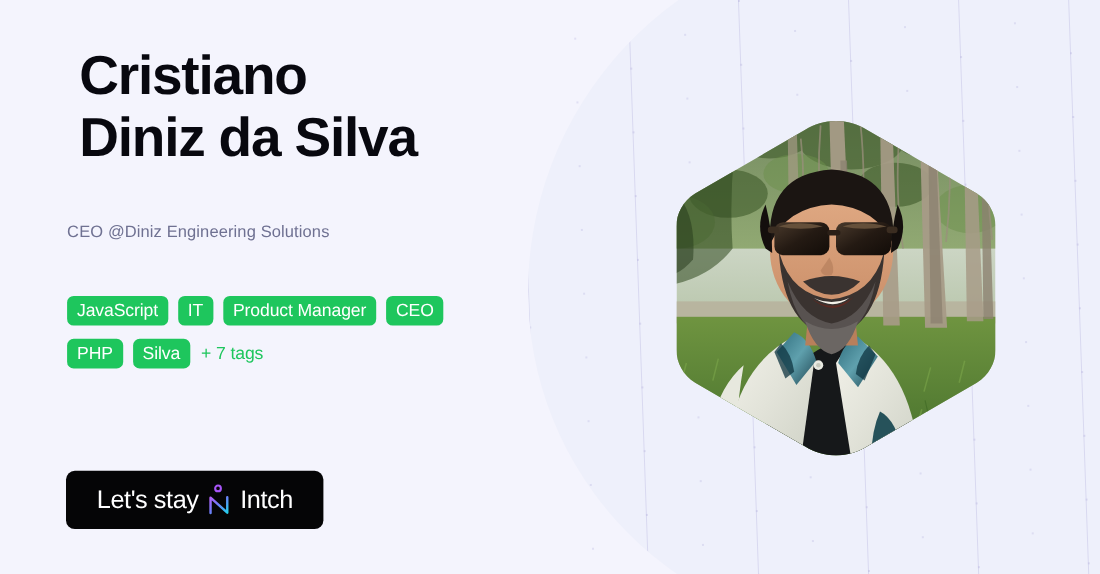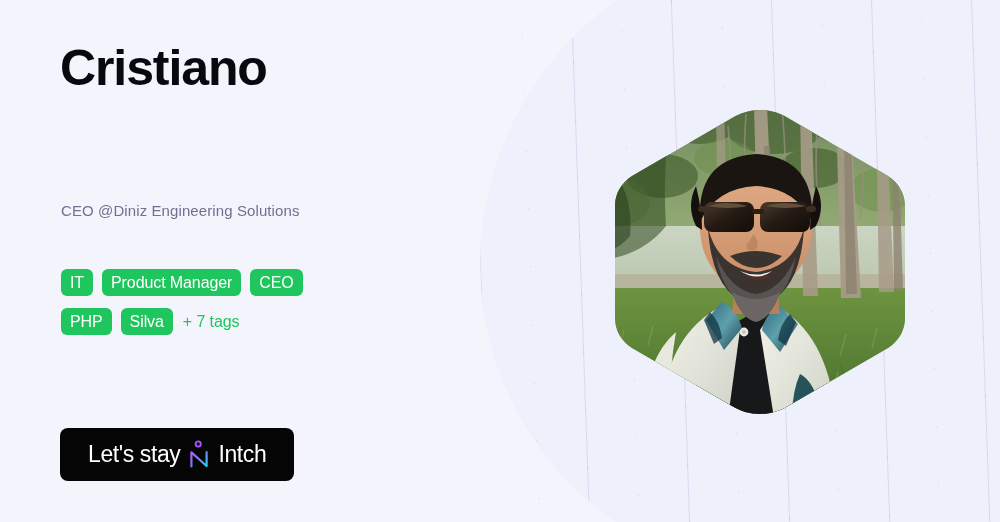--- a/index.html
+++ b/index.html
@@ -51,21 +51,21 @@
   
   #content {
     position:absolute;
     left:60px; top:0;
     width:560px; height:522px;
     z-index:3;
   }
 
   #name-block {
     position:absolute;
-    top:40px; left:0;
+    top:40px; left:12px;
     width:560px;
   }
   .name-line {
     display:block;
     font-size:50px;
     line-height:57px;
     font-weight:bold;
     letter-spacing:-1.1px;
     color:#08080f;
     white-space:nowrap;
@@ -347,27 +347,29 @@
         <path d="M164 112 q14 10 30 4 q-16 6 -30 -4 z" fill="#8c99a6" opacity="0.3"></path>
       </g>
     </g>
   </svg>
 </div>
 
 <div id="content">
 
   <h1 id="name-block">
     <span class="name-line">Cristiano</span>
+    <span class="name-line">Diniz da Silva</span>
   </h1>
 
   <div id="headline">CEO @Diniz Engineering Solutions</div>
 
   <div id="tag-area">
 
     <div class="tag-row">
+      <span class="tag">JavaScript</span>
       <span class="tag">IT</span>
       <span class="tag">Product Manager</span>
       <span class="tag">CEO</span>
     </div>
 
 
     <div class="tag-row">
       <span class="tag">PHP</span>
       <span class="tag">Silva</span>
       <span class="tag-more">+ 7 tags</span>

